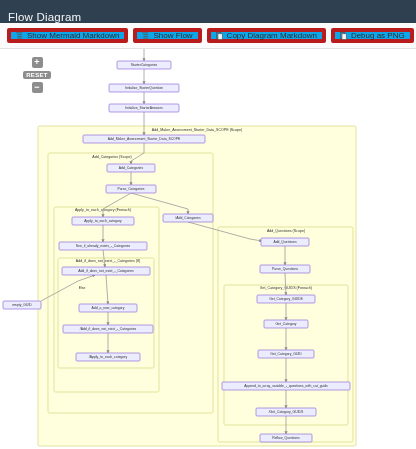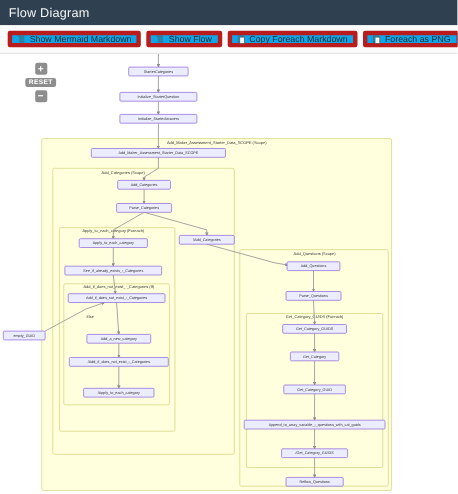--- a/index.html
+++ b/index.html
@@ -7,21 +7,21 @@
     width:416px;height:449px;overflow:hidden;
     background:#ffffff;
     font-family:"Liberation Sans",sans-serif;
     font-size:11px;color:#333;
   }
   #app{position:relative;width:416px;height:449px;}
 
   
   .titlebar{
     height:23px;background:#2f4050;color:#f4f6f7;
-    display:flex;align-items:center;padding:0 8px;box-sizing:border-box;
+    display:flex;align-items:flex-end;padding:0 8px;box-sizing:border-box;
   }
   .titlebar .title{font-size:11.5px;letter-spacing:.2px;}
 
   
   .toolbar{
     height:26px;background:#fbfbfb;border-bottom:1px solid #e2e2e2;
     display:flex;align-items:center;gap:5px;padding:0 7px;box-sizing:border-box;
   }
   .tbtn{
     display:inline-flex;align-items:center;gap:4px;
@@ -87,28 +87,28 @@
           <rect x="1.5" y="4.4" width="5.5" height="0.9" fill="#555"></rect>
           <rect x="1.5" y="6.4" width="5.5" height="0.9" fill="#555"></rect>
         </svg>
         <span>Show Flow</span>
       </div>
       <div class="tbtn">
         <svg class="tico" viewBox="0 0 8 9">
           <rect x="0.4" y="0.6" width="5" height="6.6" fill="none" stroke="#555" stroke-width="0.8"></rect>
           <rect x="2.2" y="1.9" width="5" height="6.6" fill="#f7f7f7" stroke="#555" stroke-width="0.8"></rect>
         </svg>
-        <span>Copy Foreach Markdown</span>
+        <span>Copy Diagram Markdown</span>
       </div>
       <div class="tbtn">
         <svg class="tico" viewBox="0 0 8 9">
           <rect x="0.4" y="0.6" width="5" height="6.6" fill="none" stroke="#555" stroke-width="0.8"></rect>
           <rect x="2.2" y="1.9" width="5" height="6.6" fill="#f7f7f7" stroke="#555" stroke-width="0.8"></rect>
         </svg>
-        <span>Foreach as PNG</span>
+        <span>Debug as PNG</span>
       </div>
       <div class="tbtn">
         <svg class="tico" viewBox="0 0 8 9">
           <rect x="0.4" y="0.6" width="5" height="6.6" fill="none" stroke="#555" stroke-width="0.8"></rect>
           <rect x="2.2" y="1.9" width="5" height="6.6" fill="#f7f7f7" stroke="#555" stroke-width="0.8"></rect>
         </svg>
       </div>
     </div>
 
   <div class="canvas">

